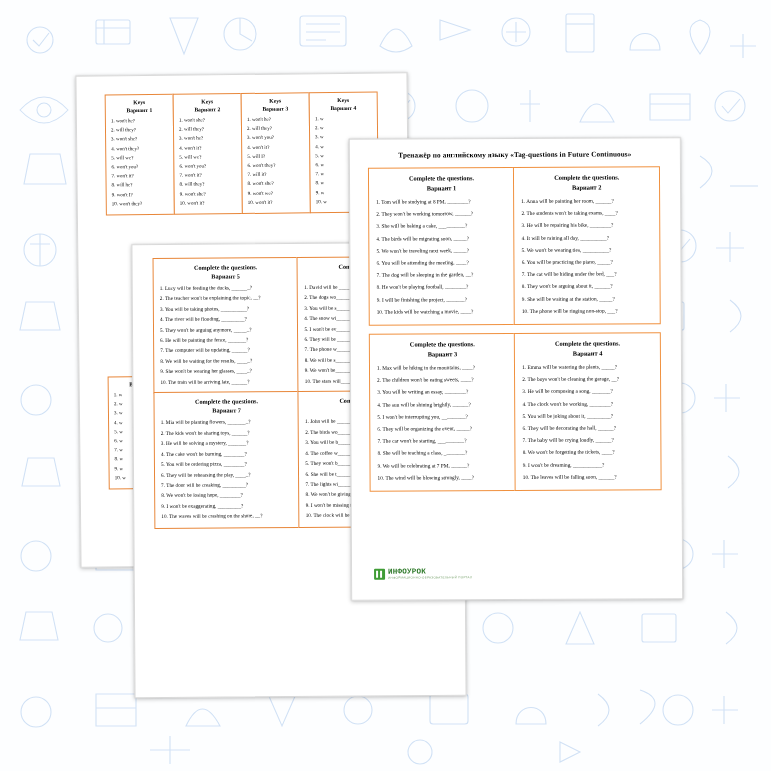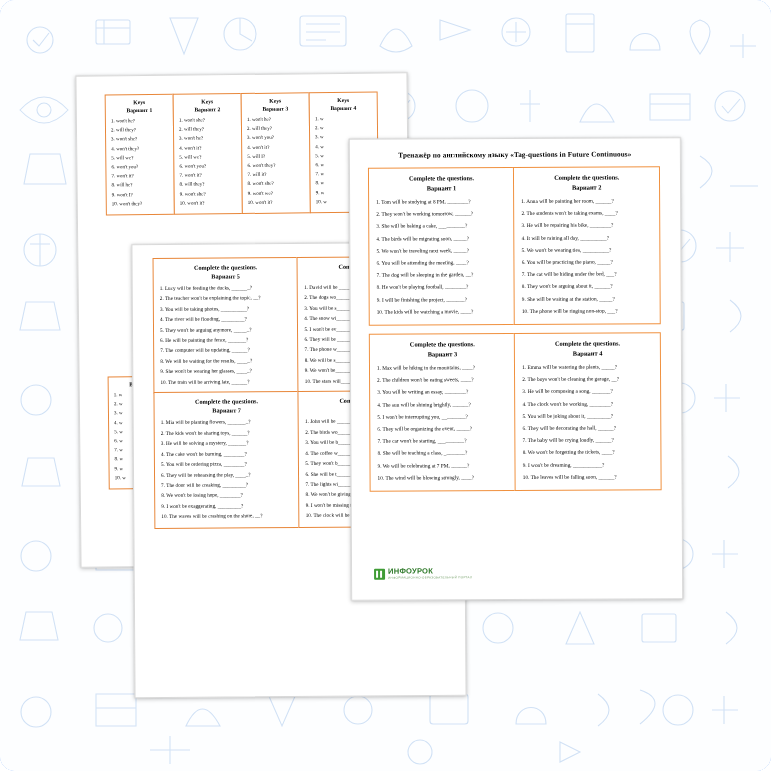--- a/index.html
+++ b/index.html
@@ -14,21 +14,20 @@
     background: #ffffff;
     position: relative;
   }
   #stage {
     position: absolute;
     left: 0; top: 0;
     width: 771px;
     height: 771px;
     overflow: hidden;
     background: #3b82f6;
-    border-radius: 15px;
   }
   
   .doodle-bg {
     position: absolute;
     left: 0; top: 0;
     width: 771px; height: 771px;
     background: #fdfeff;
   }
   .doodle-bg svg { display: block; }
 
@@ -206,21 +205,21 @@
     background: #fff;
   }
   .logo-mark:after {
     content: "";
     position: absolute;
     left: 6px; top: 2px;
     width: 2px; height: 7px;
     background: #fff;
   }
   .logo-text {
-    font-family: Liberation Sans, sans-serif;
+    font-family: Liberation Mono, monospace;
     font-weight: bold;
     font-size: 7.6px;
     color: #2f7a2a;
     letter-spacing: 0.2px;
     line-height: 8px;
   }
   .logo-sub {
     font-family: "Liberation Sans", sans-serif;
     font-size: 3px;
     color: #7aa36f;

